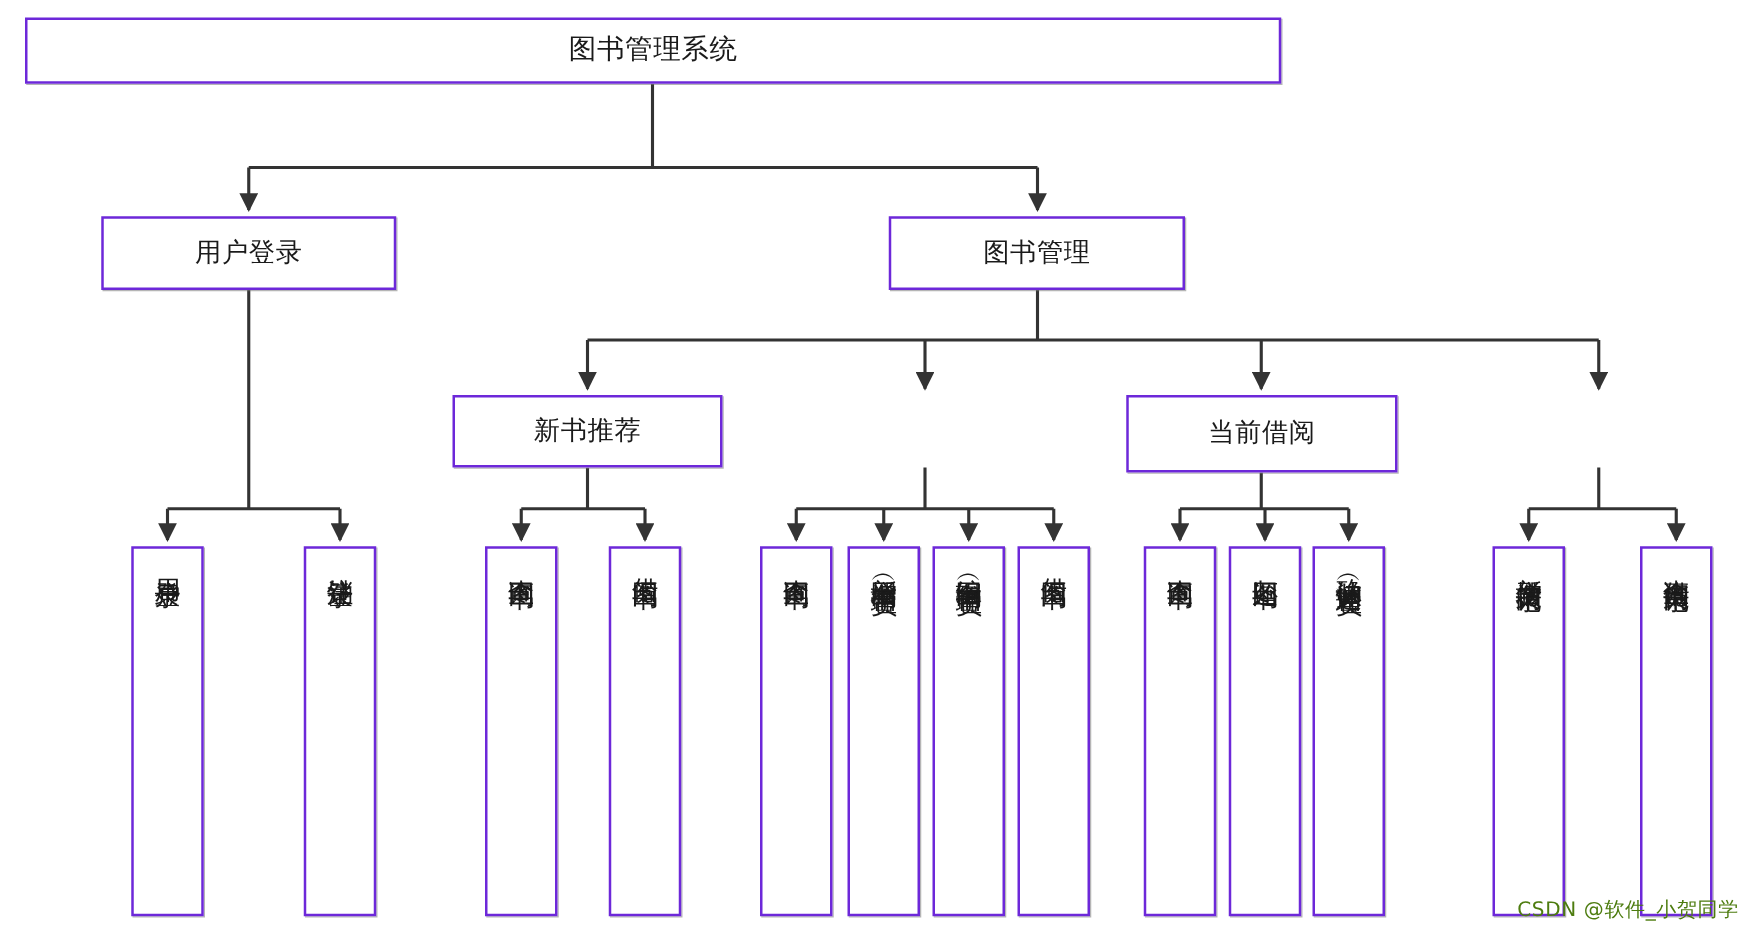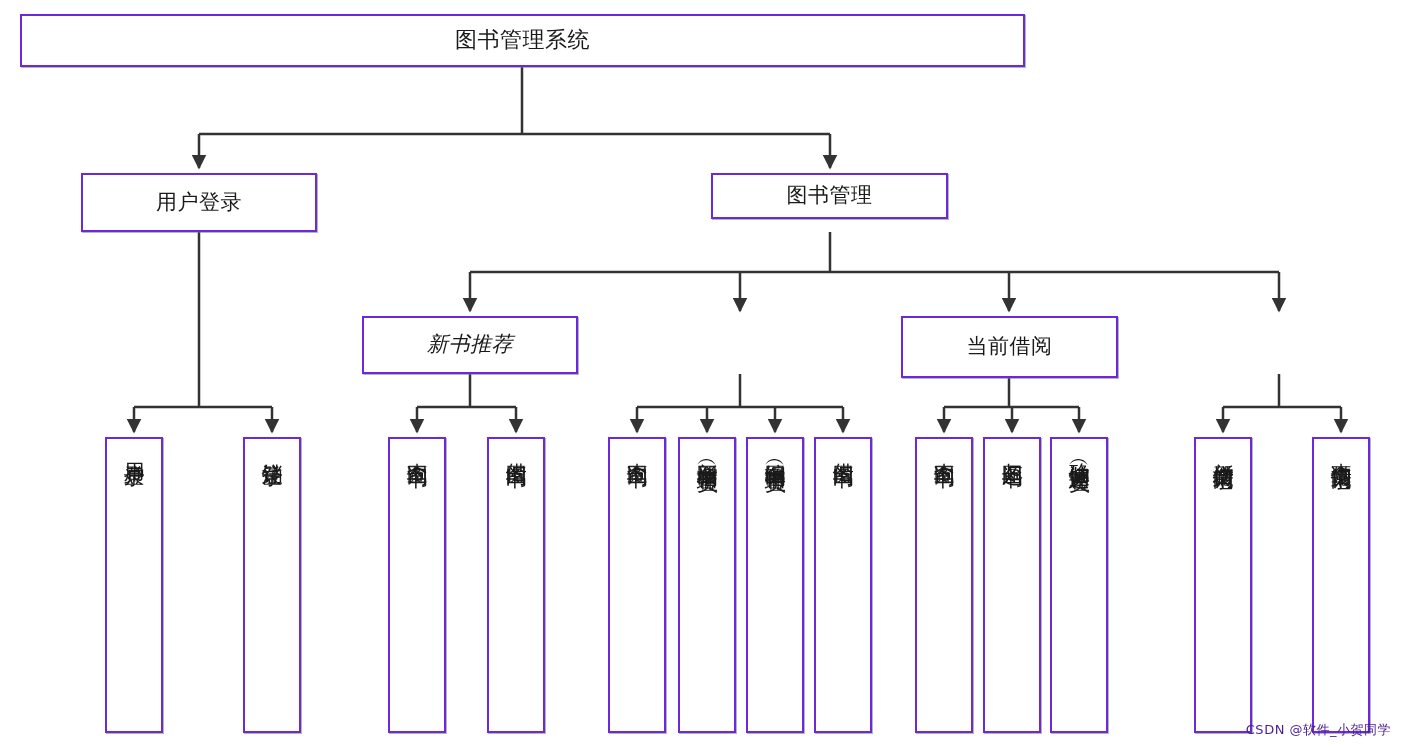--- a/index.html
+++ b/index.html
@@ -63,22 +63,22 @@
     -webkit-text-orientation: upright;
     font-size: 21px;
     line-height: 1.06;
     letter-spacing: 1.5px;
     white-space: nowrap;
   }
   #watermark {
     position: absolute;
     right: 14px;
     bottom: 8px;
-    font-size: 13px;
-    color: #4c1d95;
+    font-size: 16px;
+    color: #4d7c0f;
     letter-spacing: 0.5px;
     z-index: 5;
     white-space: nowrap;
     font-family: "DejaVu Sans", "Liberation Sans", sans-serif;
   }
 </style>
 </head>
 <body>
 
 <div id="canvas">
@@ -133,25 +133,25 @@
     </g>
   </svg>
 
   <div class="node horiz root" style="left: 20px; top: 14px; width: 1005px; height: 53px;">
     <span class="label">图书管理系统</span>
   </div>
 
   <div class="node horiz" style="left: 81px; top: 173px; width: 236px; height: 59px;">
     <span class="label">用户登录</span>
   </div>
-  <div class="node horiz" style="left: 711px; top: 173px; width: 237px; height: 46px;">
+  <div class="node horiz" style="left: 711px; top: 173px; width: 237px; height: 59px;">
     <span class="label">图书管理</span>
   </div>
 
-  <div class="node horiz" style="left: 362px; top: 316px; width: 216px; height: 58px; font-style: italic;">
+  <div class="node horiz" style="left: 362px; top: 316px; width: 216px; height: 58px;">
     <span class="label">新书推荐</span>
   </div>
   <div class="node horiz" style="left: 901px; top: 316px; width: 217px; height: 62px;">
     <span class="label">当前借阅</span>
   </div>
 
   <div class="node vert" style="left: 105px; top: 437px; width: 58px; height: 296px;">
     <span class="label">用户登录</span>
   </div>
   <div class="node vert" style="left: 243px; top: 437px; width: 58px; height: 296px;">

